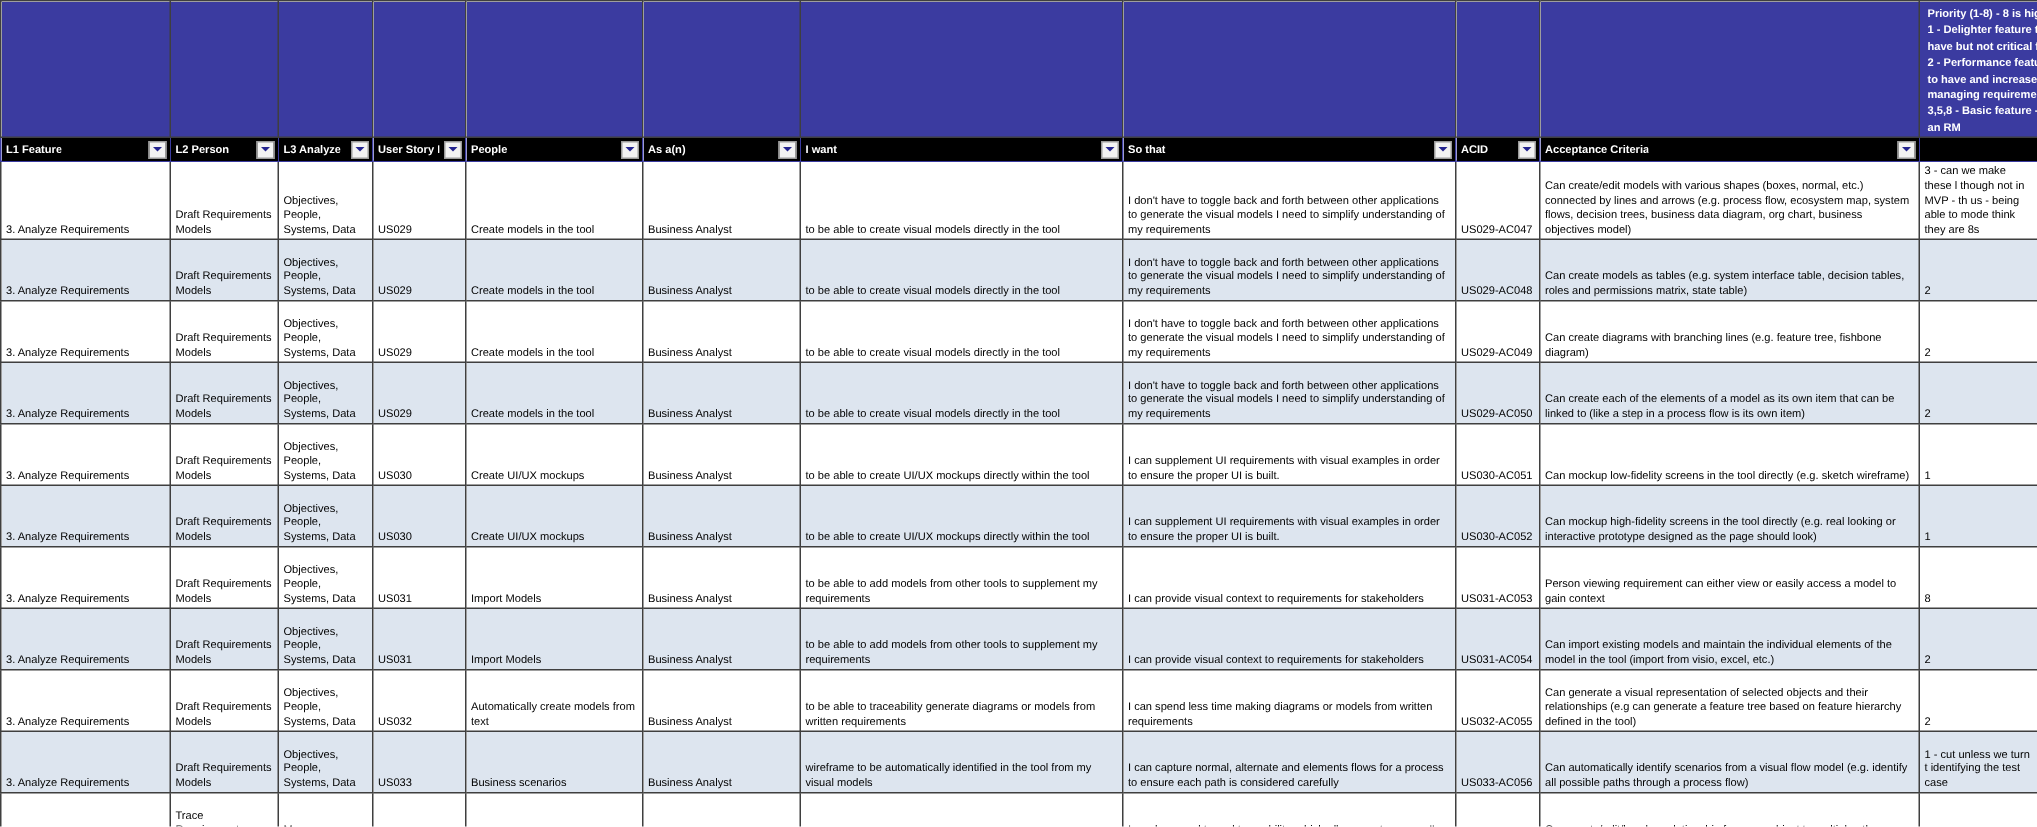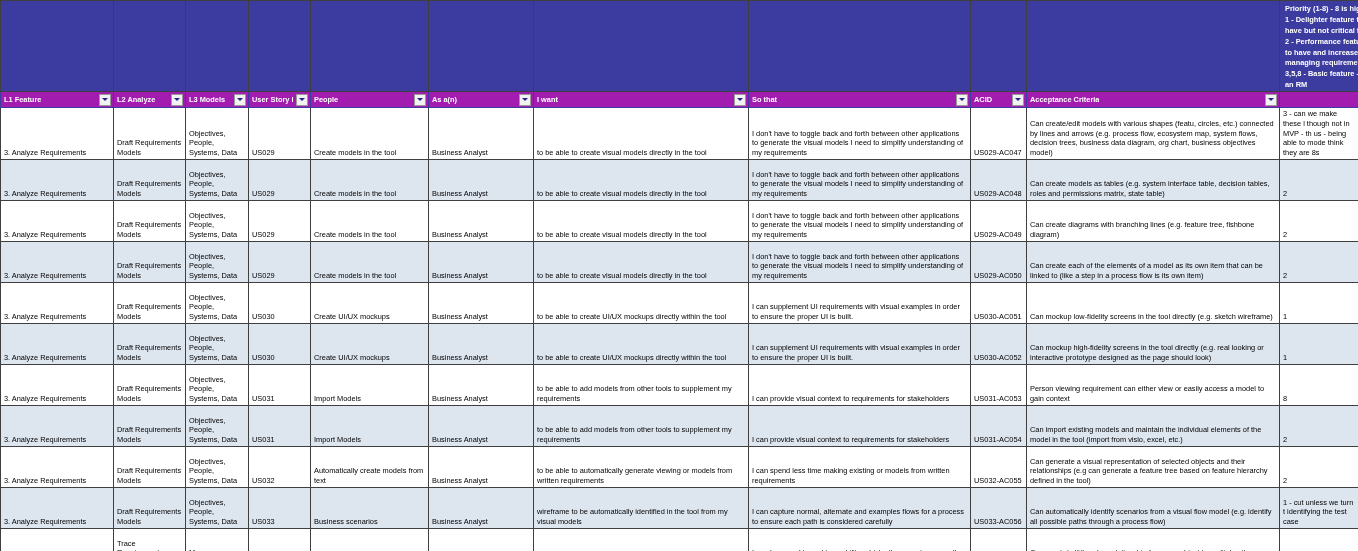--- a/index.html
+++ b/index.html
@@ -41,21 +41,21 @@
     background:#3b3ba0;
     color:#ffffff;
     font-weight:bold;
     font-size:7.4px;
     line-height:1.47;
     padding:3px 0 0 5px;
     vertical-align:top;
     white-space:nowrap;
   }
   tr.colhdr td{
-    background:#a21caf;
+    background:#000000;
     color:#ffffff;
     font-weight:bold;
     height:15px;
     vertical-align:middle;
     border:1px solid #3b3ba0;
     border-top:1px solid #ffffff;
     padding:0 2px 0 3px;
     position:relative;
     white-space:nowrap;
     margin-left:40px;
@@ -127,29 +127,29 @@
           <td>
             <div class="hcell">
               <span class="hlabel">L1 Feature</span>
               <span class="filter">
                 <i></i>
               </span>
             </div>
           </td>
           <td>
             <div class="hcell">
-              <span class="hlabel">L2 Analyze</span>
-              <span class="filter">
-                <i></i>
-              </span>
-            </div>
-          </td>
-          <td>
-            <div class="hcell">
-              <span class="hlabel">L3 Models</span>
+              <span class="hlabel">L2 Person</span>
+              <span class="filter">
+                <i></i>
+              </span>
+            </div>
+          </td>
+          <td>
+            <div class="hcell">
+              <span class="hlabel">L3 Analyze</span>
               <span class="filter">
                 <i></i>
               </span>
             </div>
           </td>
           <td>
             <div class="hcell">
               <span class="hlabel">User Story ID</span>
               <span class="filter">
                 <i></i>
@@ -213,21 +213,21 @@
         <tr class="data r-odd">
           <td>3. Analyze Requirements</td>
           <td>Draft Requirements Models</td>
           <td>Objectives, People, Systems, Data</td>
           <td>US029</td>
           <td>Create models in the tool</td>
           <td>Business Analyst</td>
           <td>to be able to create visual models directly in the tool</td>
           <td>I don't have to toggle back and forth between other applications to generate the visual models I need to simplify understanding of my requirements</td>
           <td>US029-AC047</td>
-          <td>Can create/edit models with various shapes (featu, circles, etc.) connected by lines and arrows (e.g. process flow, ecosystem map, system flows, decision trees, business data diagram, org chart, business objectives model)</td>
+          <td>Can create/edit models with various shapes (boxes, normal, etc.) connected by lines and arrows (e.g. process flow, ecosystem map, system flows, decision trees, business data diagram, org chart, business objectives model)</td>
           <td>3 - can we make these l though not in MVP - th us - being able to mode think they are 8s</td>
         </tr>
         <tr class="data r-even">
           <td>3. Analyze Requirements</td>
           <td>Draft Requirements Models</td>
           <td>Objectives, People, Systems, Data</td>
           <td>US029</td>
           <td>Create models in the tool</td>
           <td>Business Analyst</td>
           <td>to be able to create visual models directly in the tool</td>
@@ -314,35 +314,35 @@
           <td>Can import existing models and maintain the individual elements of the model in the tool (import from visio, excel, etc.)</td>
           <td>2</td>
         </tr>
         <tr class="data r-odd">
           <td>3. Analyze Requirements</td>
           <td>Draft Requirements Models</td>
           <td>Objectives, People, Systems, Data</td>
           <td>US032</td>
           <td>Automatically create models from text</td>
           <td>Business Analyst</td>
-          <td>to be able to automatically generate viewing or models from written requirements</td>
-          <td>I can spend less time making existing or models from written requirements</td>
+          <td>to be able to traceability generate diagrams or models from written requirements</td>
+          <td>I can spend less time making diagrams or models from written requirements</td>
           <td>US032-AC055</td>
           <td>Can generate a visual representation of selected objects and their relationships (e.g can generate a feature tree based on feature hierarchy defined in the tool)</td>
           <td>2</td>
         </tr>
         <tr class="data r-even">
           <td>3. Analyze Requirements</td>
           <td>Draft Requirements Models</td>
           <td>Objectives, People, Systems, Data</td>
           <td>US033</td>
           <td>Business scenarios</td>
           <td>Business Analyst</td>
           <td>wireframe to be automatically identified in the tool from my visual models</td>
-          <td>I can capture normal, alternate and examples flows for a process to ensure each path is considered carefully</td>
+          <td>I can capture normal, alternate and elements flows for a process to ensure each path is considered carefully</td>
           <td>US033-AC056</td>
           <td>Can automatically identify scenarios from a visual flow model (e.g. identify all possible paths through a process flow)</td>
           <td>1 - cut unless we turn t identifying the test case</td>
         </tr>
         <tr class="data r-odd">
           <td>3. Analyze Requirements</td>
           <td>Trace Requirements Artifacts</td>
           <td>Map Relationships</td>
           <td>US034</td>
           <td>Create object relationships</td>

